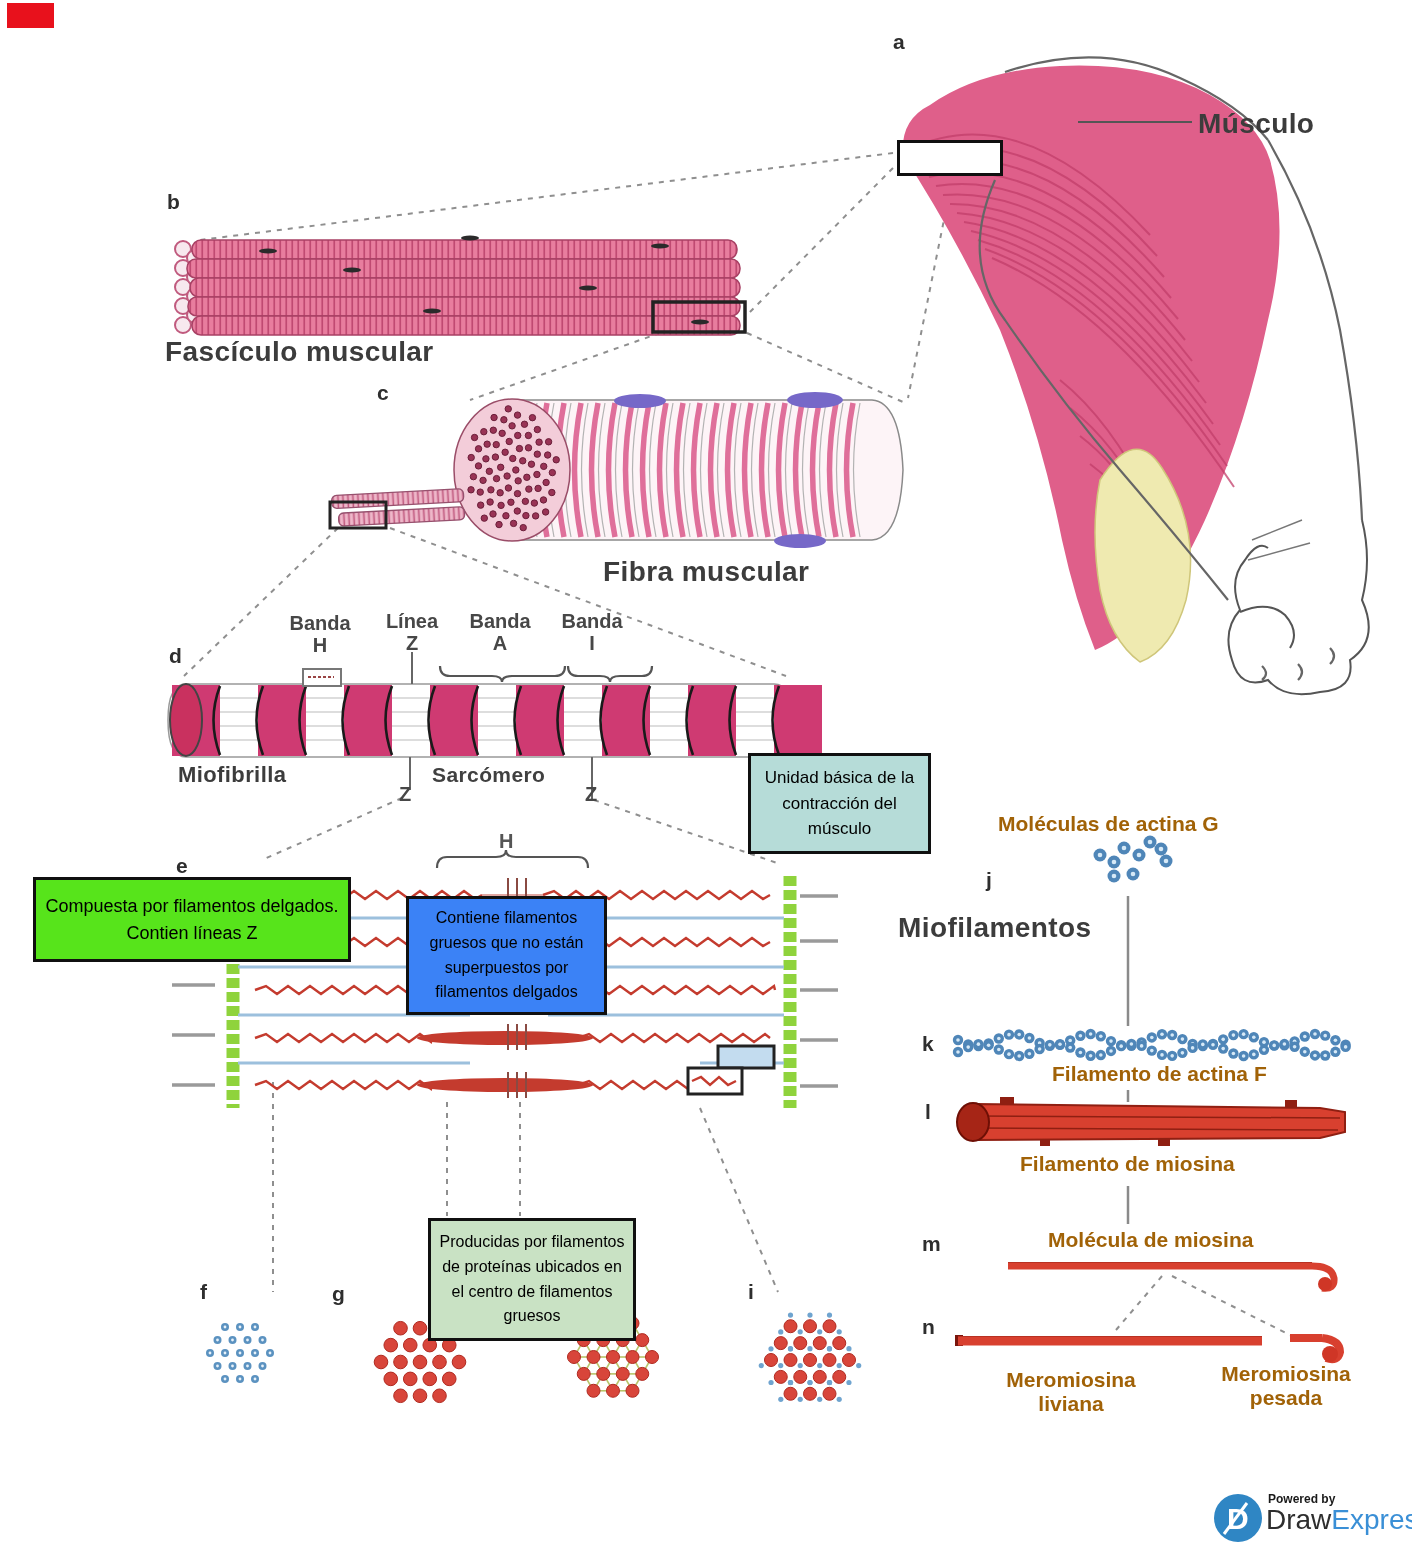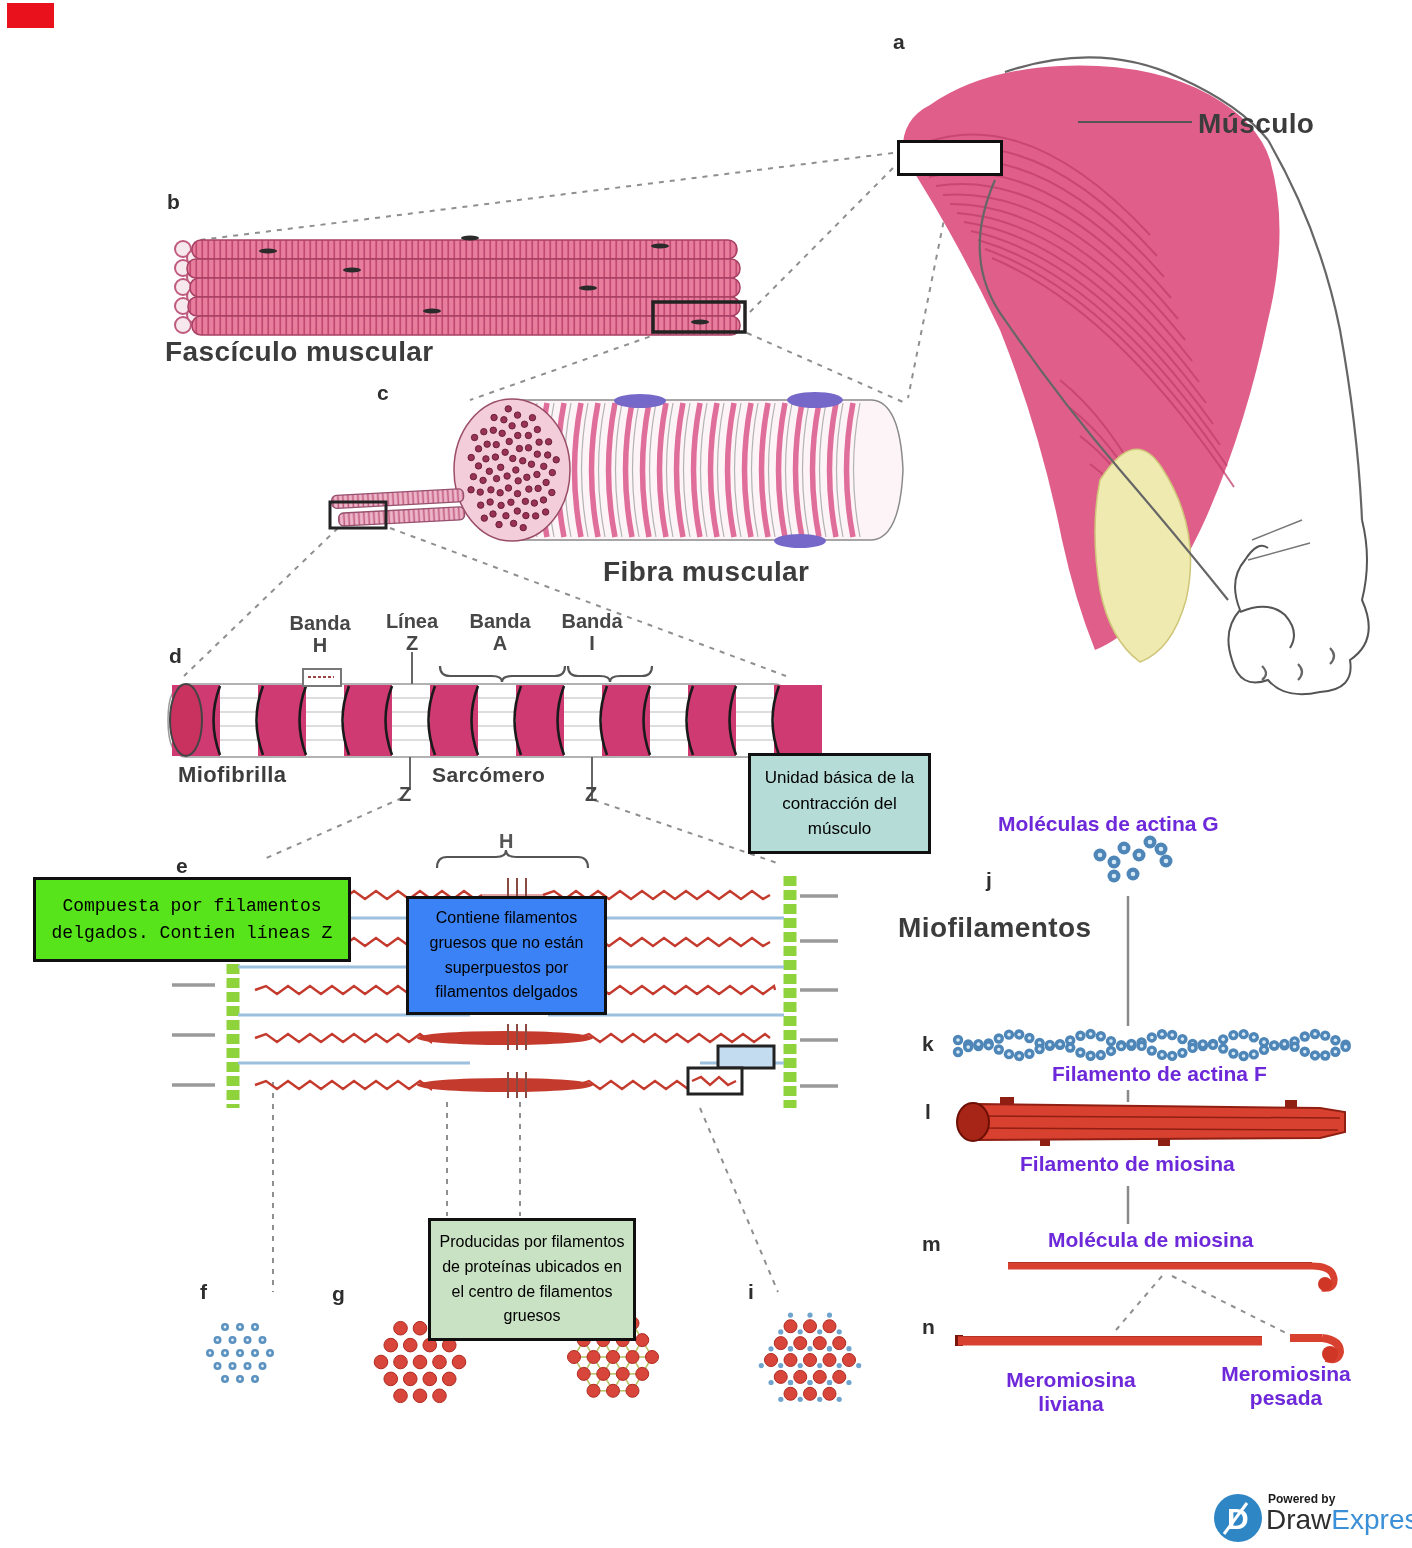--- a/index.html
+++ b/index.html
@@ -2,29 +2,29 @@
 <html><head>
 <meta charset="utf-8">
 <style>
   html,body{margin:0;padding:0;background:#fff;}
   #page{position:relative;width:1412px;height:1548px;background:#fff;overflow:hidden;
         font-family:"Liberation Sans","DejaVu Sans",sans-serif;}
   svg{position:absolute;left:0;top:0;}
   .abs{position:absolute;}
   .ltr{position:absolute;font-weight:bold;font-size:21px;color:#2e2e2e;}
   .figlabel{position:absolute;font-weight:bold;font-size:28px;color:#3c3c3c;letter-spacing:.4px;}
-  .graylabel{position:absolute;font-weight:600;font-size:21px;color:#6d28d9;}
+  .graylabel{position:absolute;font-weight:600;font-size:21px;color:#a16207;}
   .bandlabel{position:absolute;width:90px;text-align:center;font-weight:600;font-size:20px;
              color:#474747;line-height:1.12;}
   .zmark{position:absolute;font-weight:600;font-size:20px;color:#474747;}
   .callout{position:absolute;border:3px solid #101010;display:flex;align-items:center;
            justify-content:center;text-align:center;color:#000;box-sizing:border-box;}
   .callout div{padding:4px 6px;}
   #note-sarc{left:748px;top:753px;width:183px;height:101px;background:#b6dcd8;font-size:17px;line-height:1.5;}
-  #note-green{left:33px;top:877px;width:318px;height:85px;background:#57e41b;font-size:18px;line-height:1.5;font-family:Liberation Mono, monospace;}
+  #note-green{left:33px;top:877px;width:318px;height:85px;background:#57e41b;font-size:18px;line-height:1.5;}
   #note-yellow{left:406px;top:896px;width:201px;height:119px;background:#3b82f6;font-size:16px;line-height:1.55;}
   #note-pale{left:428px;top:1218px;width:208px;height:123px;background:#c9e2c4;font-size:16px;line-height:1.55;}
   #muscle-callout{left:897px;top:140px;width:100px;height:30px;background:#fff;border:3px solid #101010;}
   #red-flag{left:7px;top:3px;width:47px;height:25px;background:#e8111c;}
   
   .dash{stroke:#8f8f8f;stroke-width:2;stroke-dasharray:5 6;fill:none;}
   .zz{stroke:#c43b2e;stroke-width:2.4;fill:none;}
   .bl{stroke:#9cc0dd;stroke-width:3;fill:none;}
   .stub{stroke:#9a9a9a;stroke-width:3.5;fill:none;}
   .mfiber{stroke:#c13e69;stroke-width:2;fill:none;opacity:.75;}

